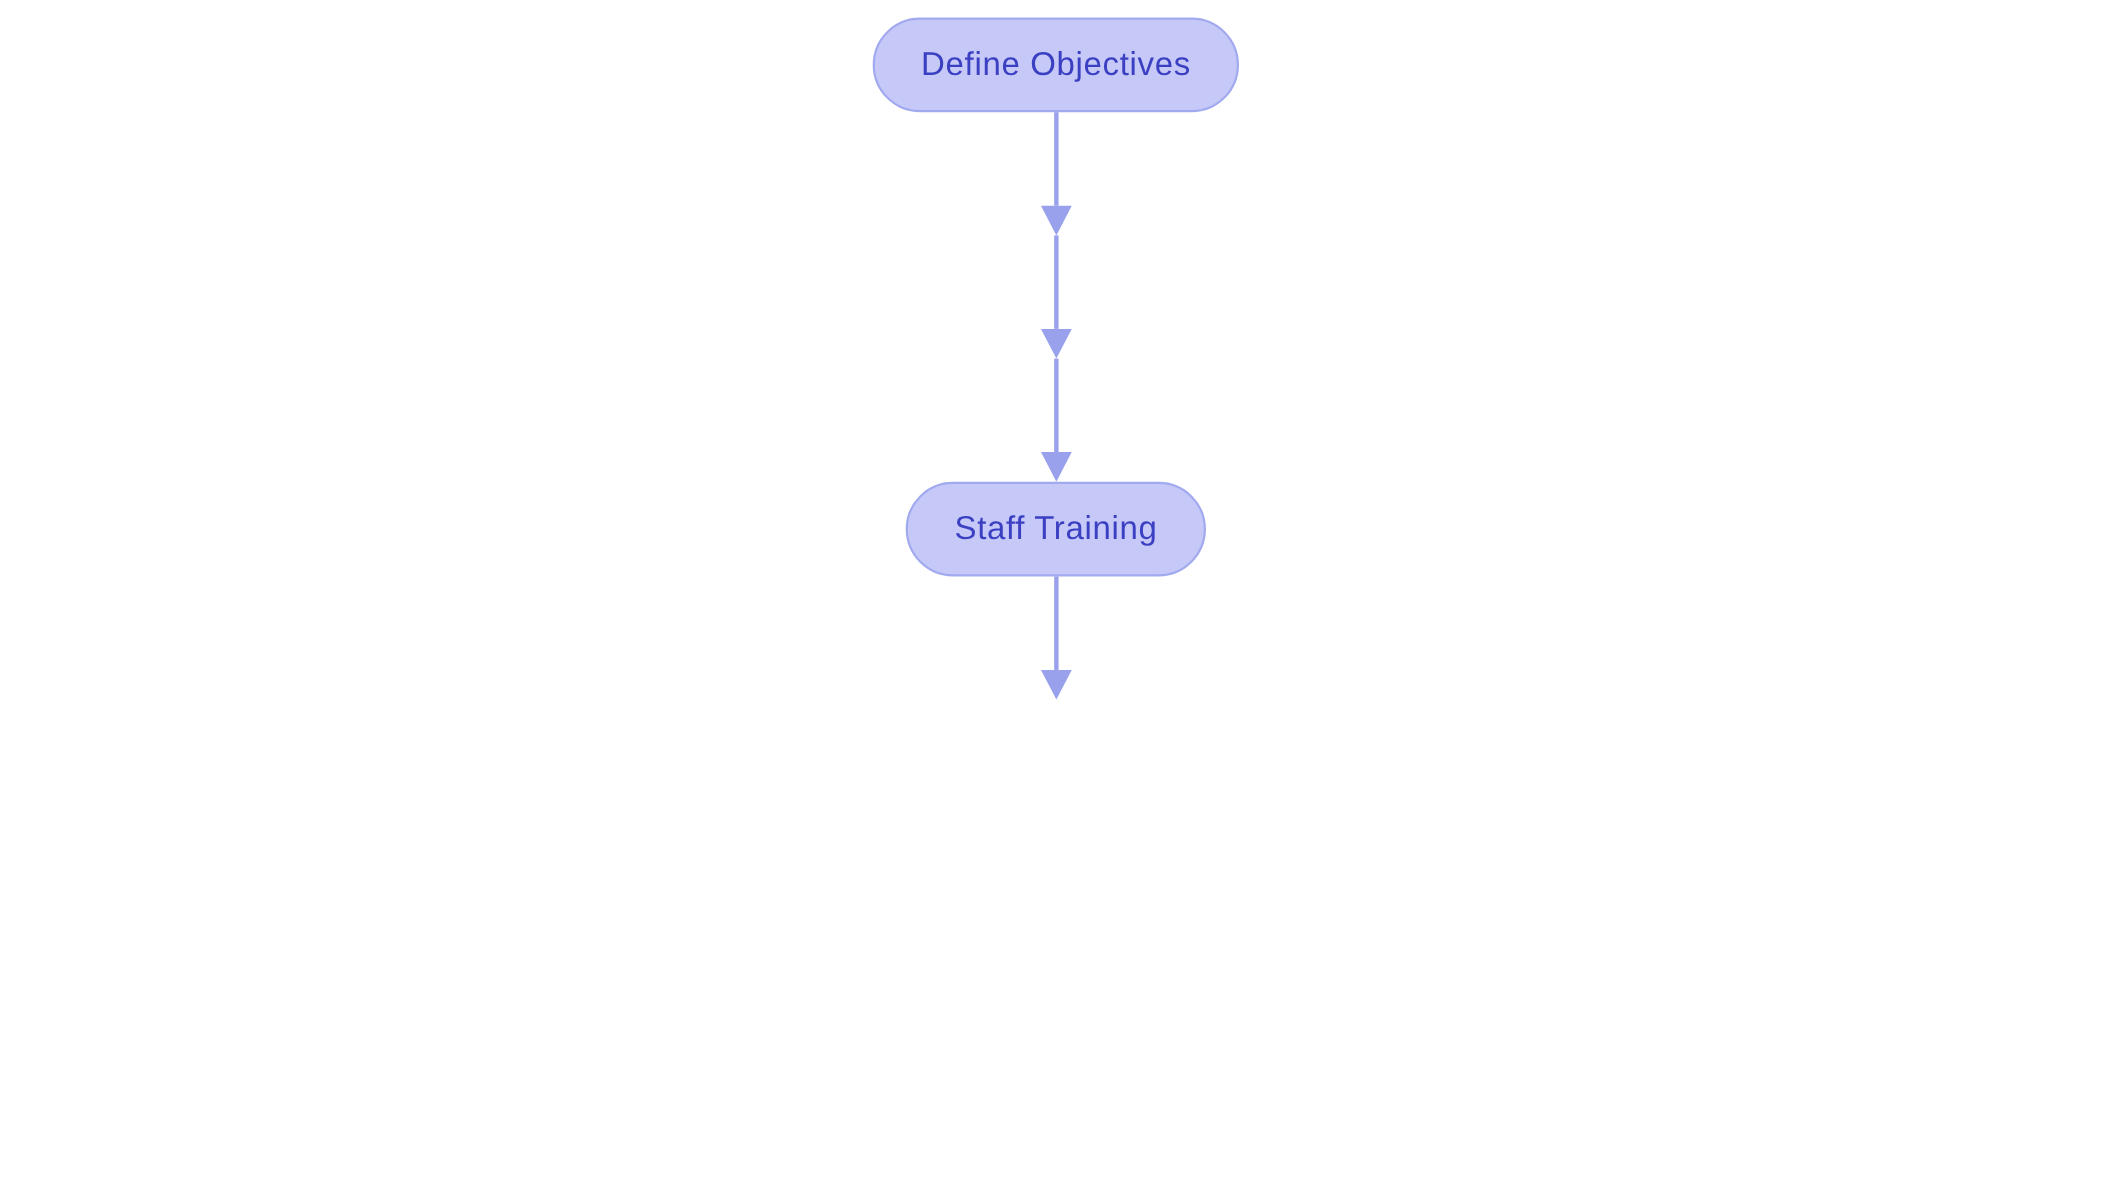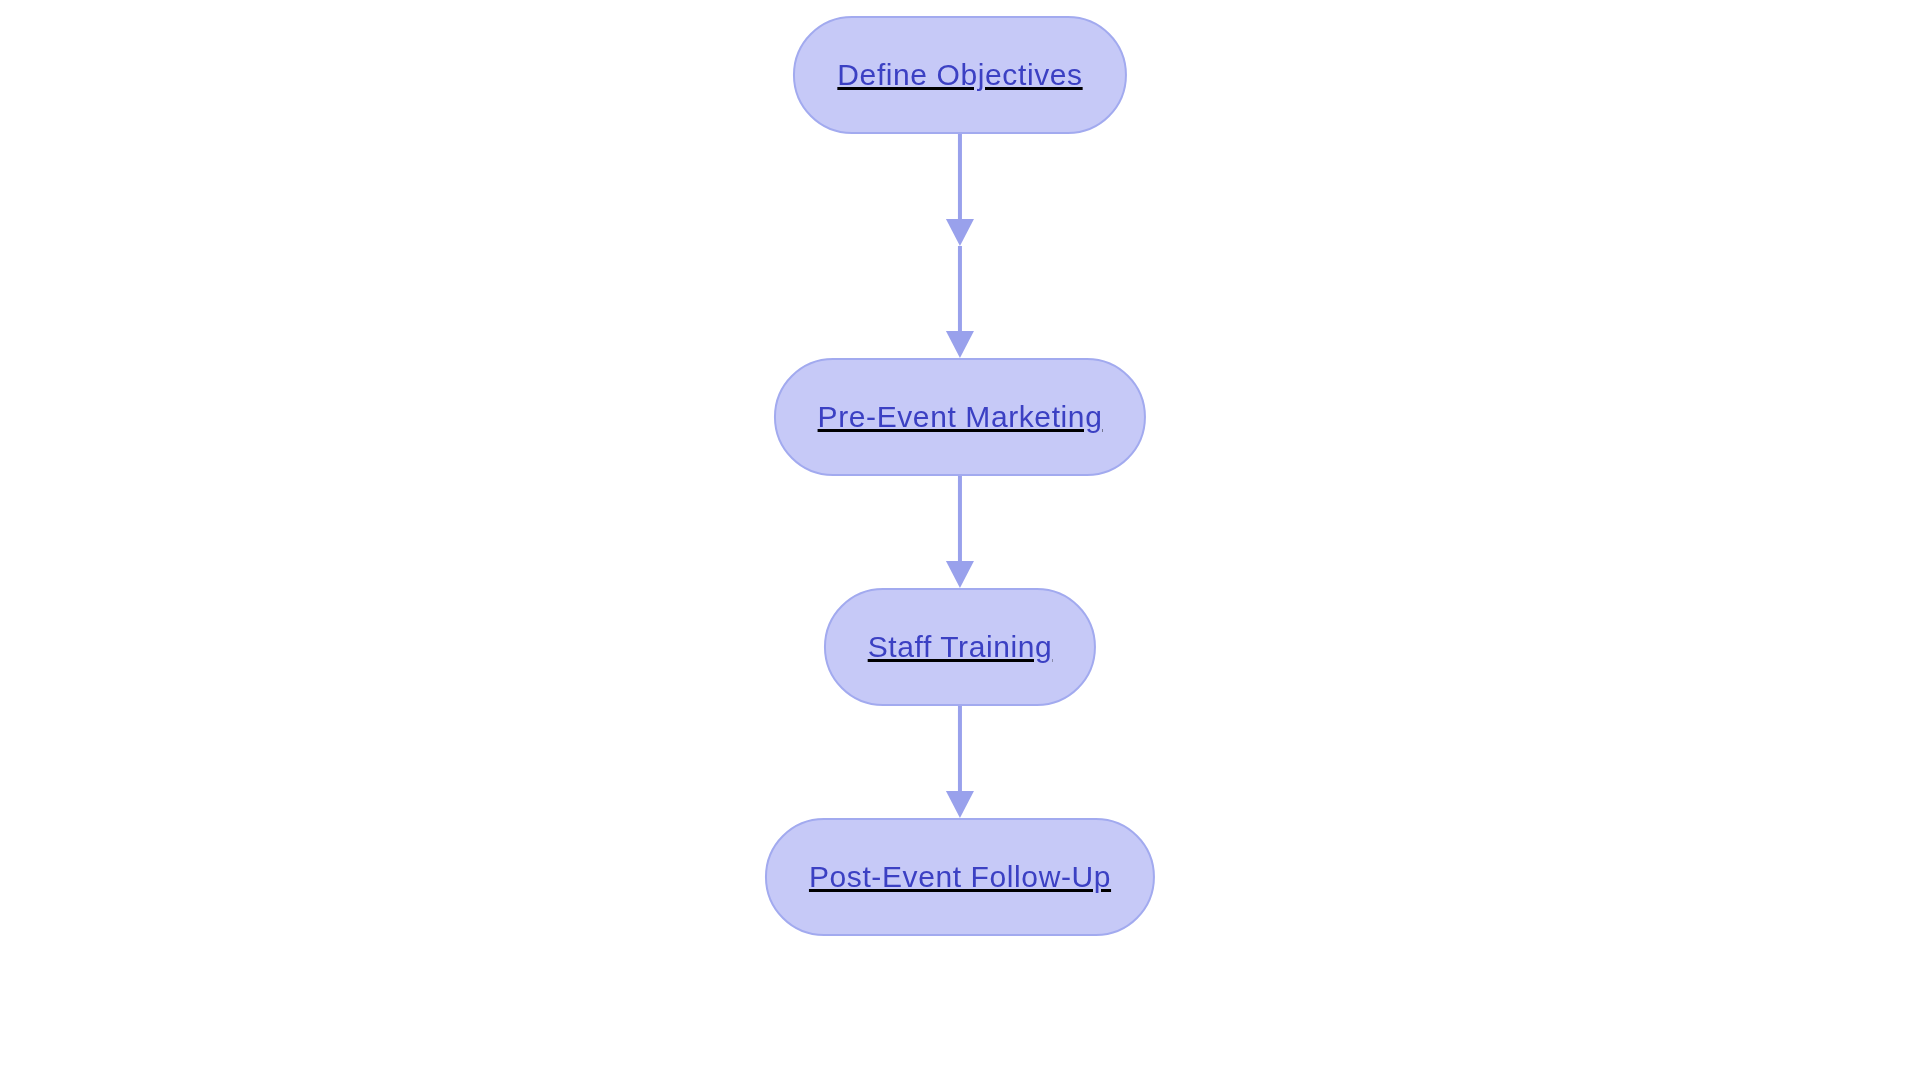--- a/index.html
+++ b/index.html
@@ -17,30 +17,29 @@
     position: absolute;
     top: 16px;
     left: 50%;
     transform: translateX(-50%);
     display: flex;
     flex-direction: column;
     align-items: center;
   }
   .node {
     box-sizing: border-box;
-    height: 118px;
+    height: 86px;
     padding: 0 42px;
     border: 2px solid var(--node-border, #a2aaef);
     border-radius: 59px;
     background: var(--node-fill, #c6c9f7);
     display: flex;
     align-items: center;
     justify-content: flex-end;
     white-space: nowrap;
-    text-decoration: underline;
   }
   .node-label {
     font-size: 30px;
     letter-spacing: 0.6px;
     color: var(--node-text, #3b40c3);
   }
   .arrow {
     height: 112px;
     display: flex;
     flex-direction: column;
@@ -72,35 +71,29 @@
     <div class="arrow-line"></div>
     <div class="arrow-head"></div>
   </div>
 
 
   <div class="arrow">
     <div class="arrow-line"></div>
     <div class="arrow-head"></div>
   </div>
 
-  <div class="node">
-    <span class="node-label">Pre-Event Marketing</span>
-  </div>
 
   <div class="arrow">
     <div class="arrow-line"></div>
     <div class="arrow-head"></div>
   </div>
 
   <div class="node">
     <span class="node-label">Staff Training</span>
   </div>
 
   <div class="arrow">
     <div class="arrow-line"></div>
     <div class="arrow-head"></div>
   </div>
 
-  <div class="node">
-    <span class="node-label">Post-Event Follow-Up</span>
-  </div>
 
 </div>
 
 </body></html>

